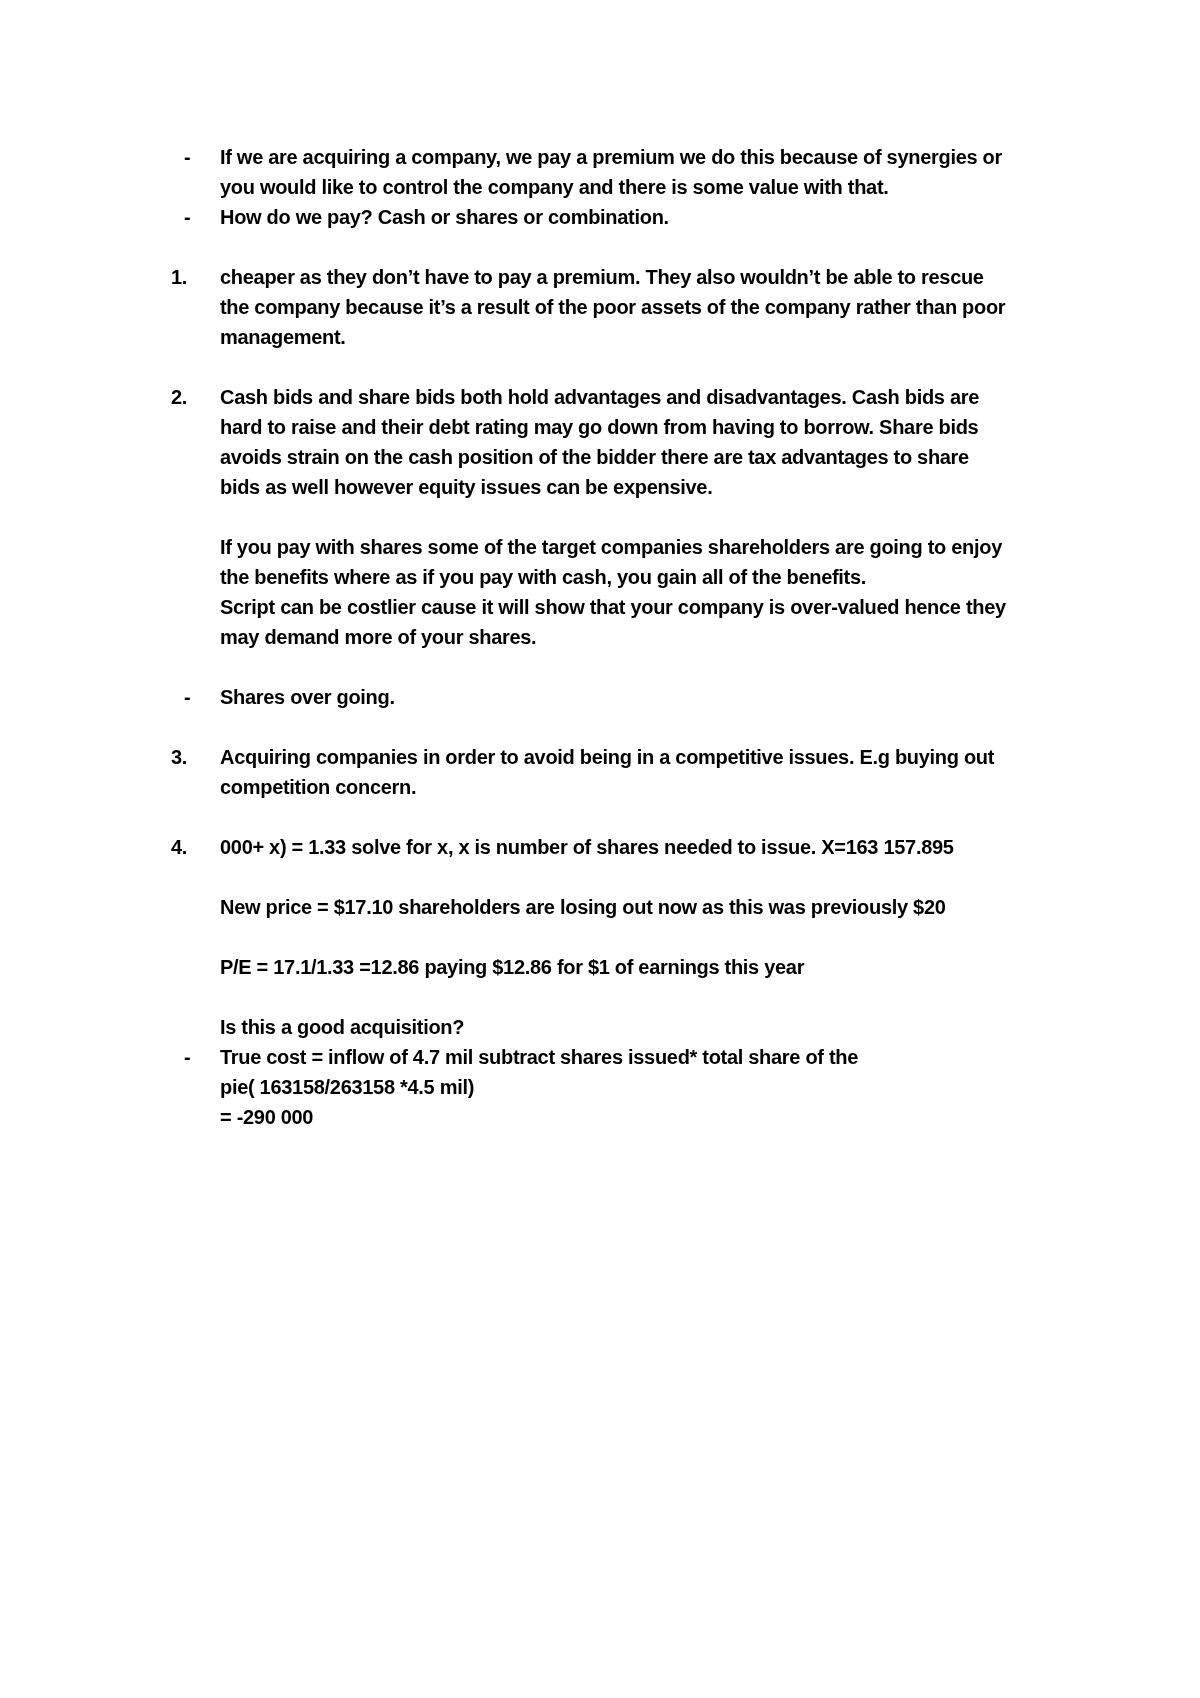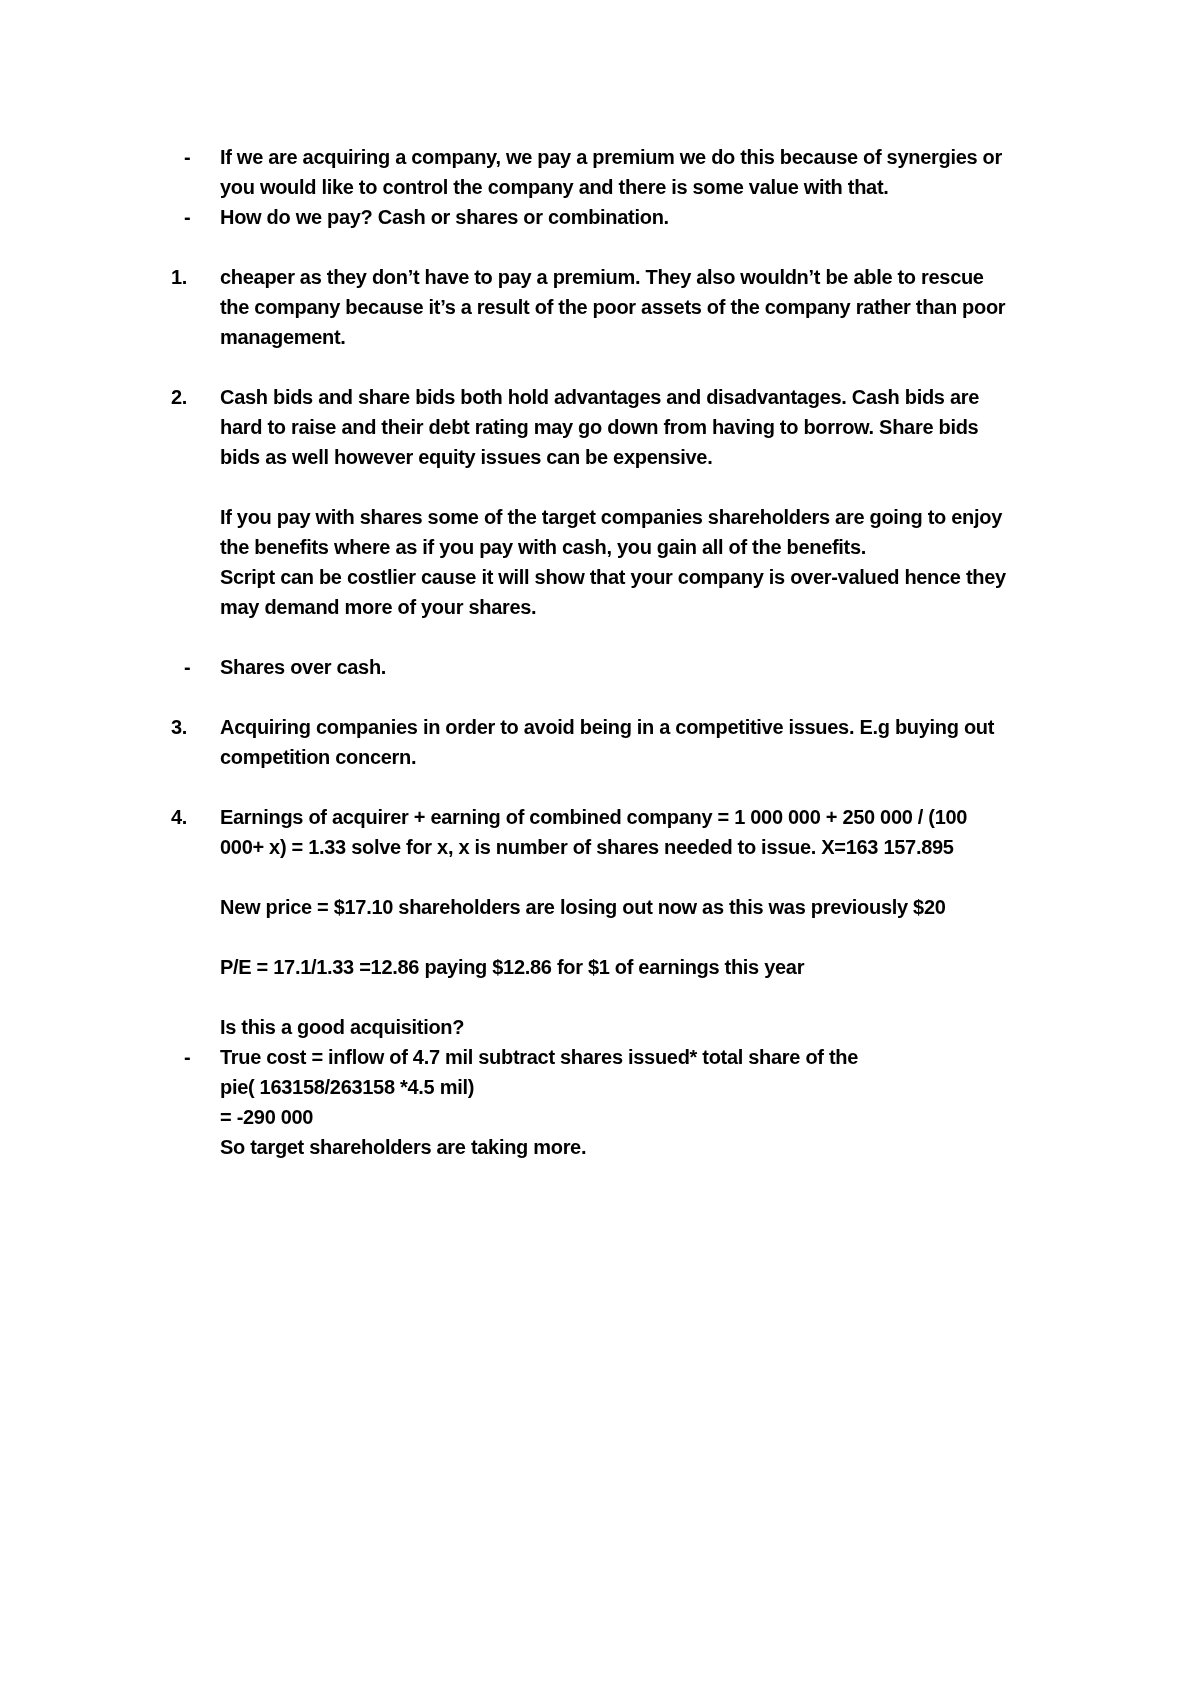--- a/index.html
+++ b/index.html
@@ -65,61 +65,60 @@
       <span class="marker num">1.</span>
       <div class="line">cheaper as they don’t have to pay a premium. They also wouldn’t be able to rescue</div>
       <div class="line">the company because it’s a result of the poor assets of the company rather than poor</div>
       <div class="line">management.</div>
     </div>
 
     <div class="block gap">
       <span class="marker num">2.</span>
       <div class="line">Cash bids and share bids both hold advantages and disadvantages. Cash bids are</div>
       <div class="line">hard to raise and their debt rating may go down from having to borrow. Share bids</div>
+      <div class="line">avoids strain on the cash position of the bidder there are tax advantages to share</div>
       <div class="line">bids as well however equity issues can be expensive.</div>
     </div>
 
     <div class="block gap">
       <div class="line">If you pay with shares some of the target companies shareholders are going to enjoy</div>
       <div class="line">the benefits where as if you pay with cash, you gain all of the benefits.</div>
       <div class="line">Script can be costlier cause it will show that your company is over-valued hence they</div>
       <div class="line">may demand more of your shares.</div>
     </div>
 
     <div class="block gap">
       <span class="marker dash">-</span>
-      <div class="line">Shares over cash.</div>
+      <div class="line">Shares over going.</div>
     </div>
 
     <div class="block gap">
       <span class="marker num">3.</span>
       <div class="line">Acquiring companies in order to avoid being in a competitive issues. E.g buying out</div>
       <div class="line">competition concern.</div>
     </div>
 
     <div class="block gap">
       <span class="marker num">4.</span>
-      <div class="line">Earnings of acquirer + earning of combined company = 1 000 000 + 250 000 / (100</div>
       <div class="line">000+ x) = 1.33 solve for x, x is number of shares needed to issue. X=163 157.895</div>
     </div>
 
     <div class="block gap">
       <div class="line">New price = $17.10 shareholders are losing out now as this was previously $20</div>
     </div>
 
     <div class="block gap">
       <div class="line">P/E = 17.1/1.33 =12.86 paying $12.86 for $1 of earnings this year</div>
     </div>
 
     <div class="block gap">
       <div class="line">Is this a good acquisition?</div>
     </div>
 
     <div class="block">
       <span class="marker dash">-</span>
       <div class="line">True cost = inflow of 4.7 mil subtract shares issued* total share of the</div>
       <div class="line">pie( 163158/263158 *4.5 mil)</div>
       <div class="line">= -290 000</div>
-      <div class="line">So target shareholders are taking more.</div>
     </div>
 
   </div>
 </div>
 
 </body></html>

